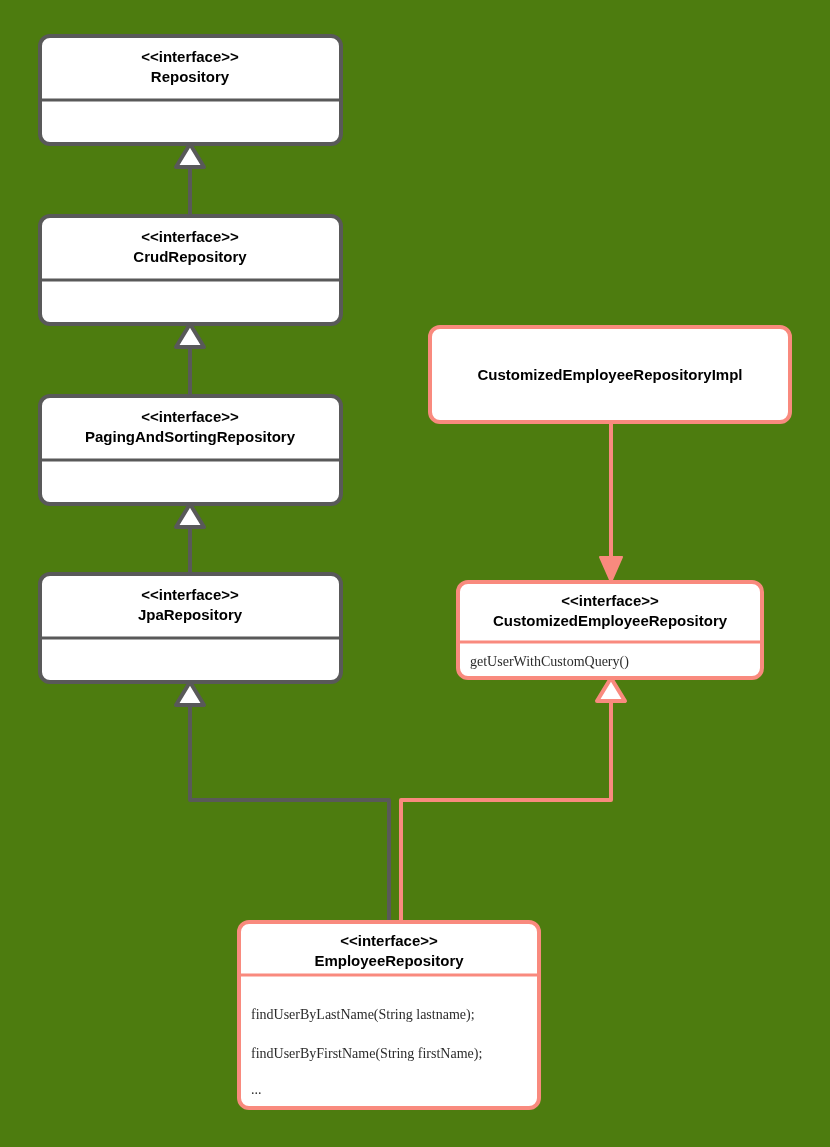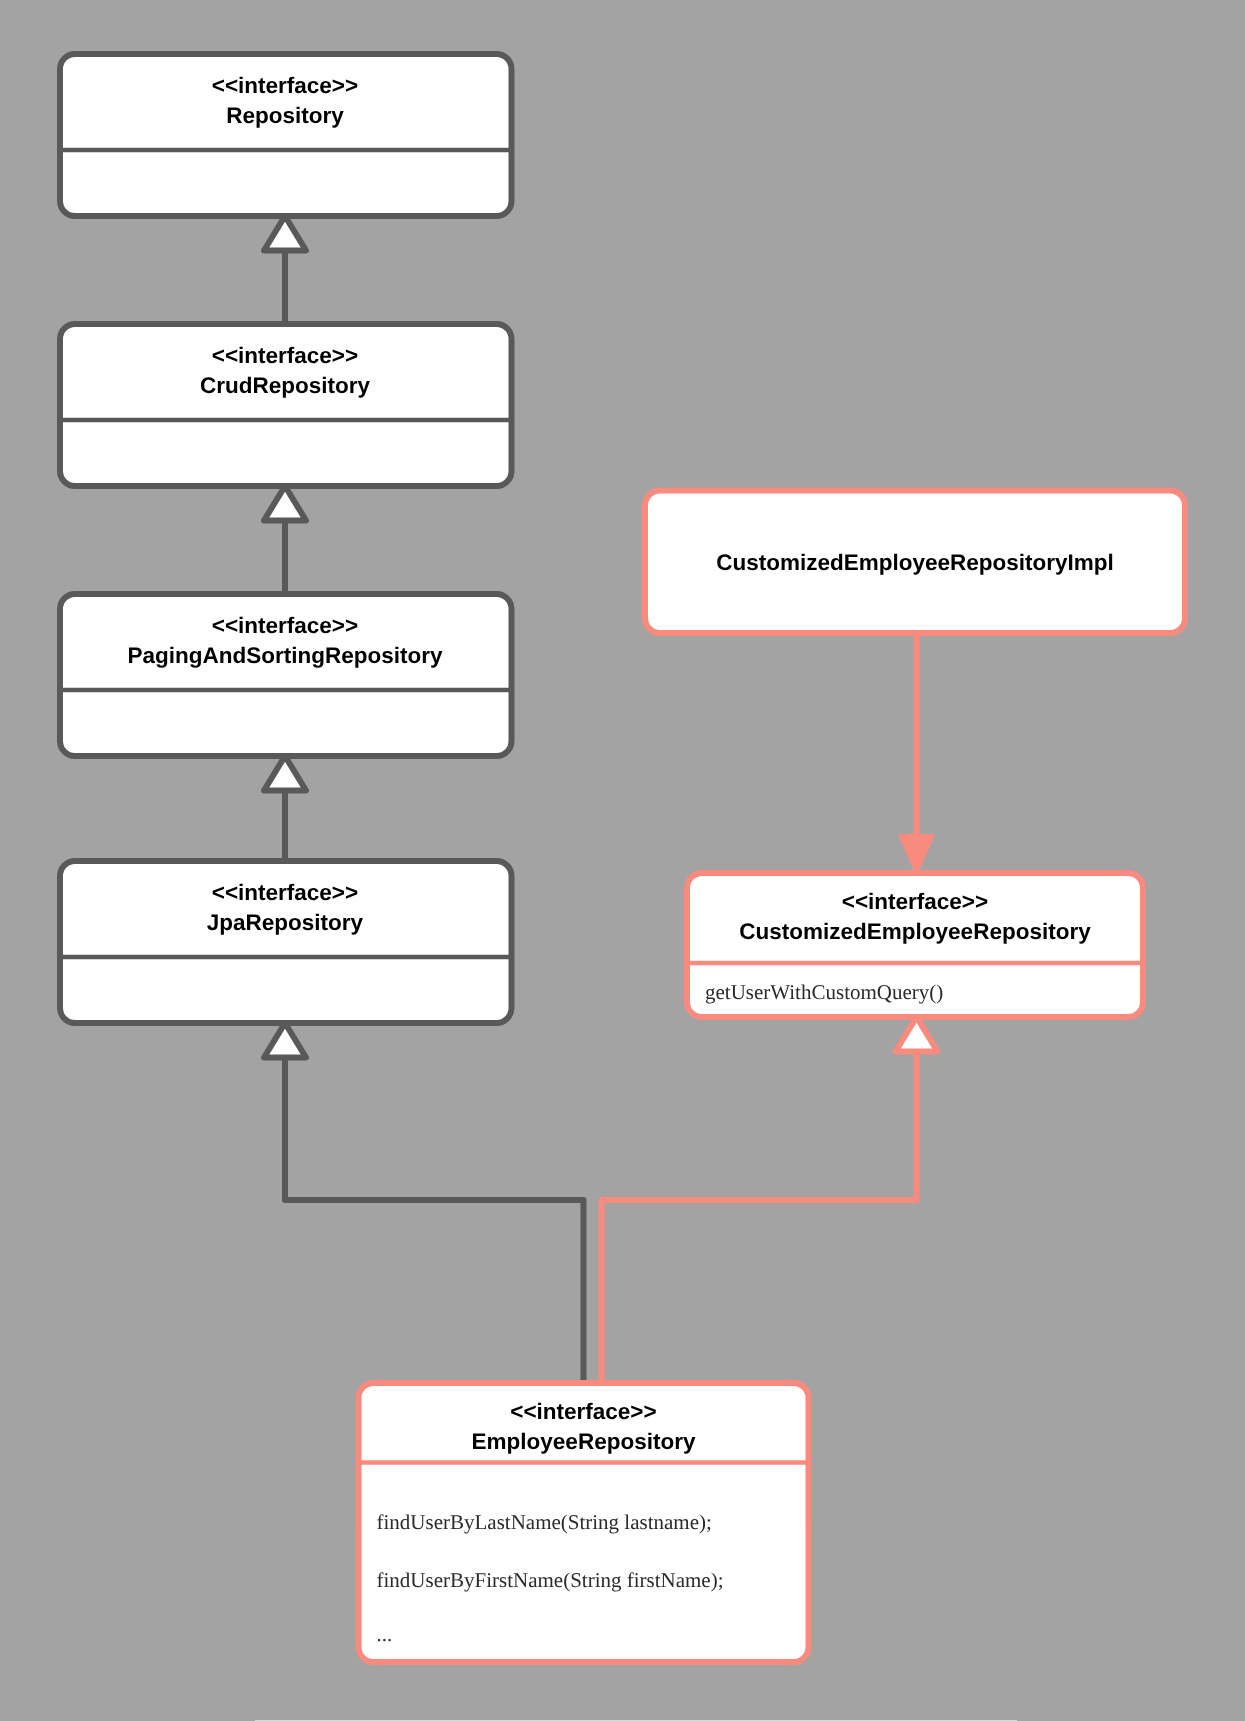--- a/index.html
+++ b/index.html
@@ -10,21 +10,21 @@
   body {
     width: 830px;
     height: 1147px;
     font-family: "Liberation Sans", sans-serif;
     overflow: hidden;
   }
   #diagram-root {
     position: relative;
     width: 830px;
     height: 1147px;
-    background: #a3a3a3;
+    background: #4d7c0f;
   }
   svg.uml-canvas {
     position: absolute;
     top: 0;
     left: 0;
     width: 830px;
     height: 1147px;
     display: block;
   }
   .cls-box-body {

